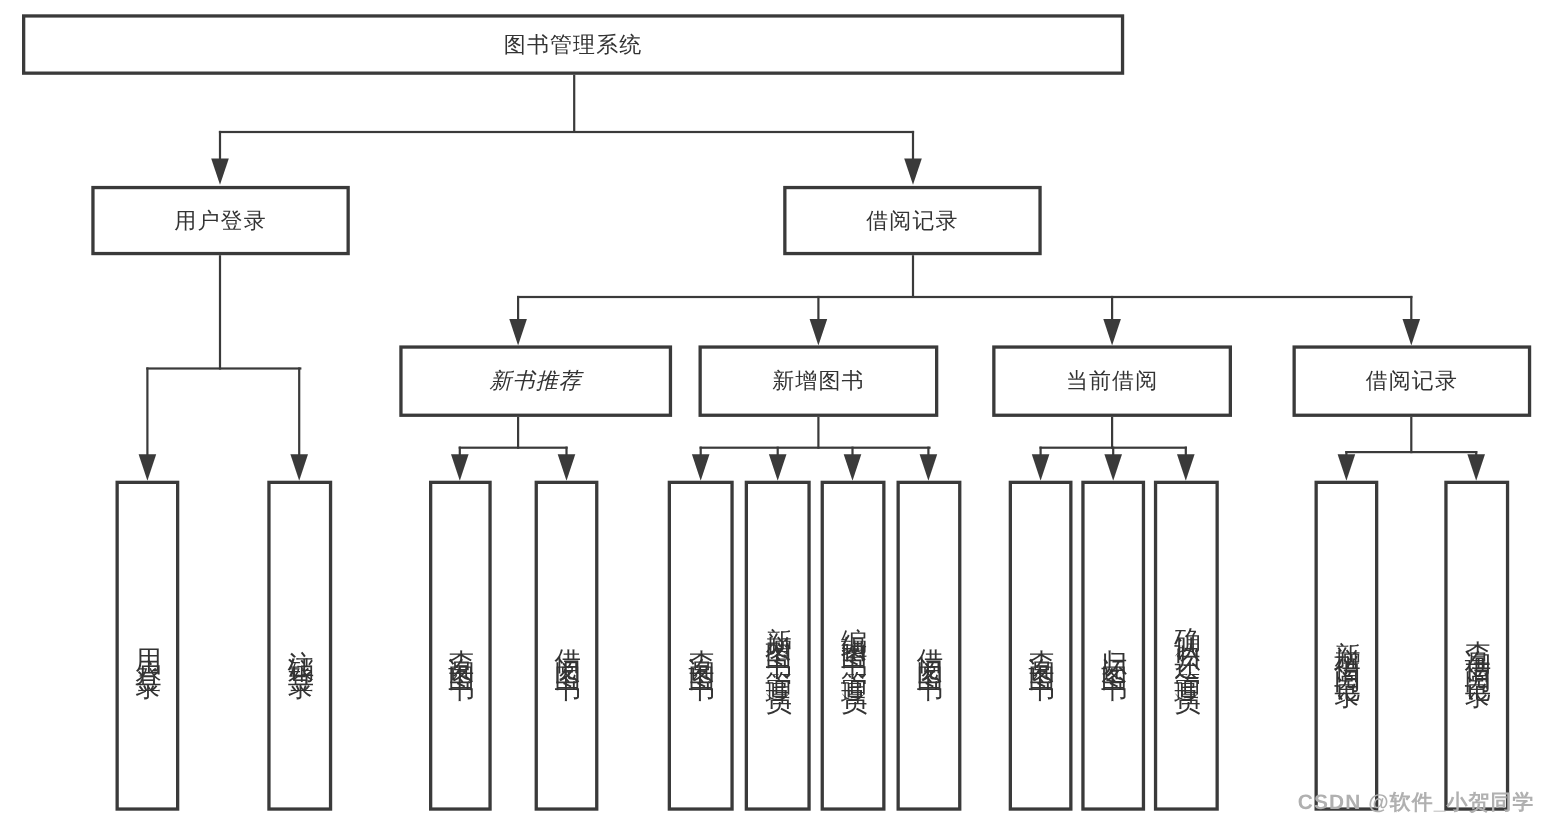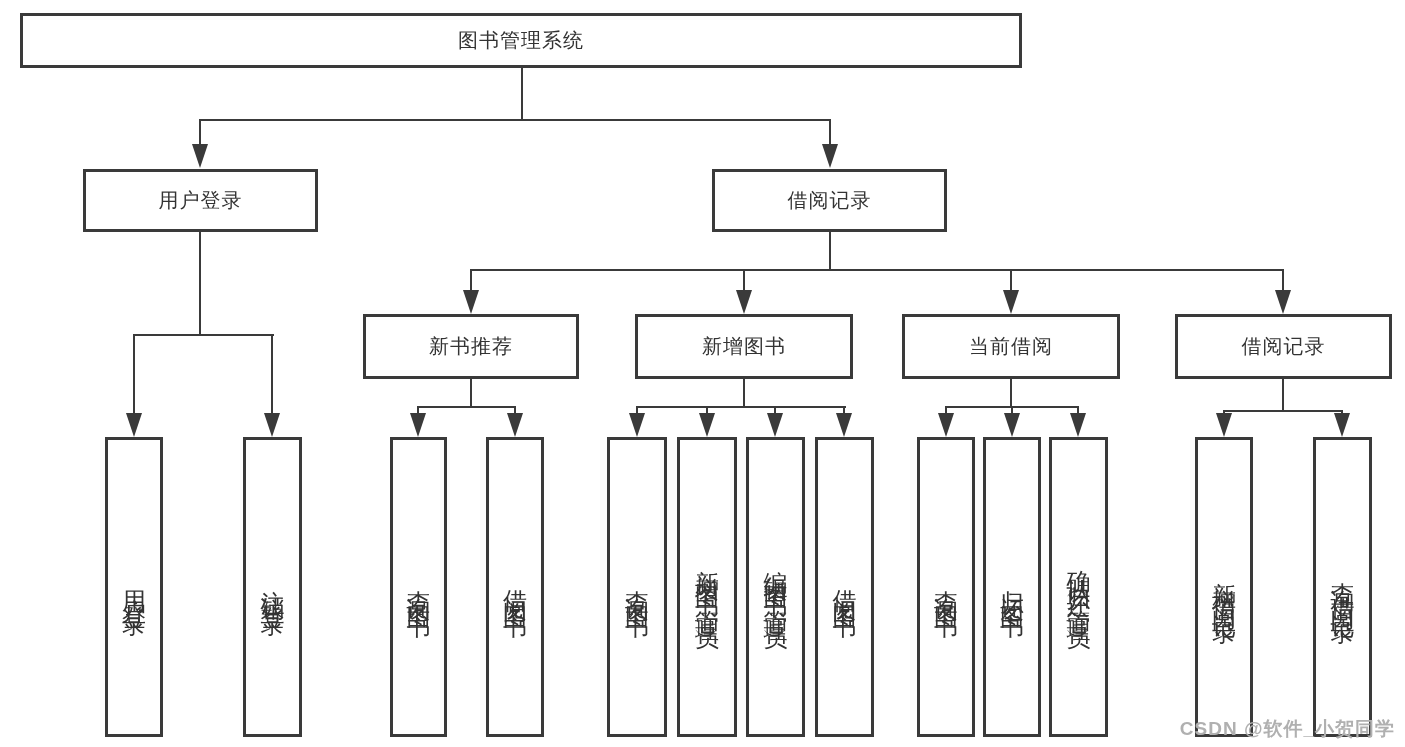--- a/index.html
+++ b/index.html
@@ -56,21 +56,21 @@
   <i class="ln" style="left:470px;top:269px;width:814px;height:2px;"></i>
   <i class="ln" style="left:470px;top:269px;width:2px;height:23px;"></i>
   <i class="ln" style="left:743px;top:269px;width:2px;height:23px;"></i>
   <i class="ln" style="left:1010px;top:269px;width:2px;height:23px;"></i>
   <i class="ln" style="left:1282px;top:269px;width:2px;height:23px;"></i>
   <i class="ar" style="left:463px;top:290px;"></i>
   <i class="ar" style="left:736px;top:290px;"></i>
   <i class="ar" style="left:1003px;top:290px;"></i>
   <i class="ar" style="left:1275px;top:290px;"></i>
 
-  <div class="node hbox" style="left:363px;top:314px;width:216px;height:65px;">新书推荐</div>
+  <div class="node hbox" style="left:363px;top:314px;width:248px;height:65px;font-style:italic;">新书推荐</div>
   <div class="node hbox" style="left:635px;top:314px;width:218px;height:65px;">新增图书</div>
   <div class="node hbox" style="left:902px;top:314px;width:218px;height:65px;">当前借阅</div>
   <div class="node hbox" style="left:1175px;top:314px;width:217px;height:65px;">借阅记录</div>
 
   <i class="ln" style="left:470px;top:379px;width:2px;height:29px;"></i>
   <i class="ln" style="left:417px;top:406px;width:99px;height:2px;"></i>
   <i class="ln" style="left:417px;top:406px;width:2px;height:9px;"></i>
   <i class="ln" style="left:514px;top:406px;width:2px;height:9px;"></i>
   <i class="ar" style="left:410px;top:413px;"></i>
   <i class="ar" style="left:507px;top:413px;"></i>

